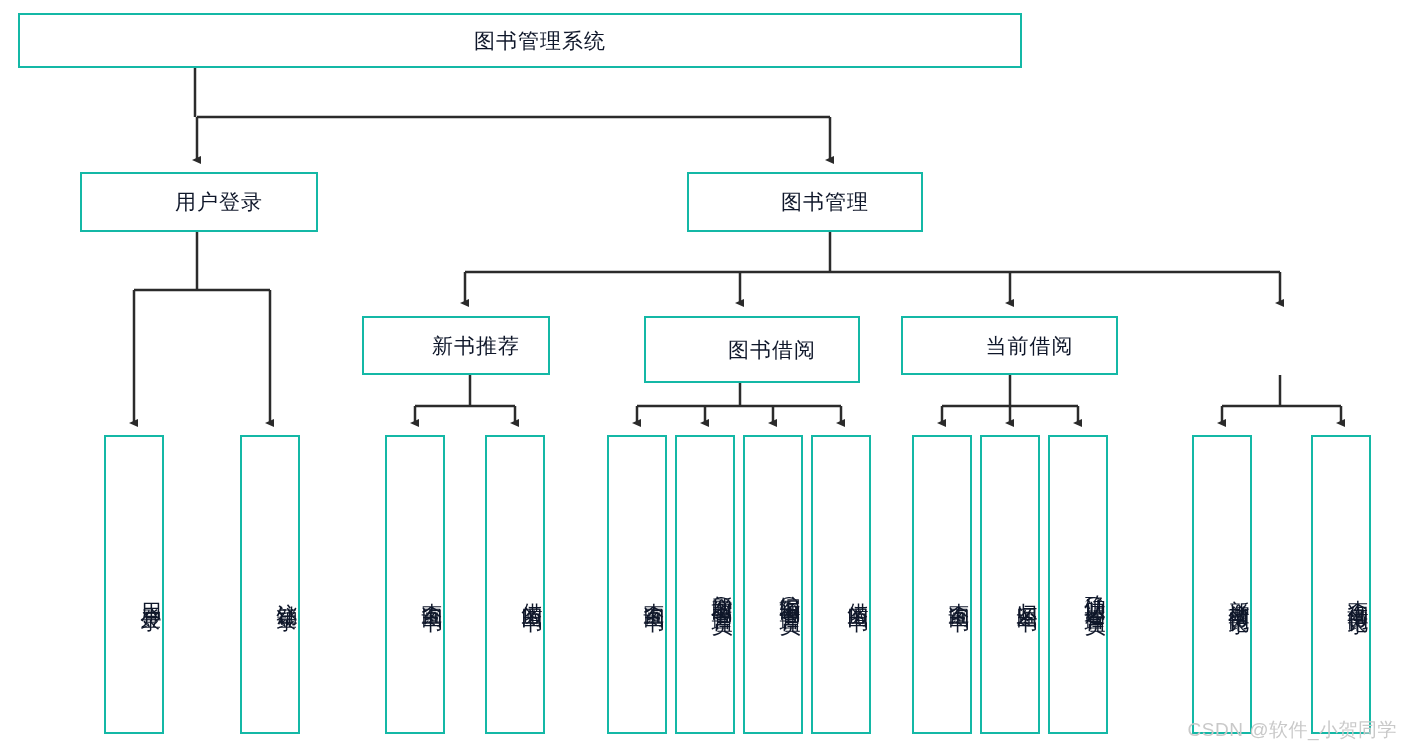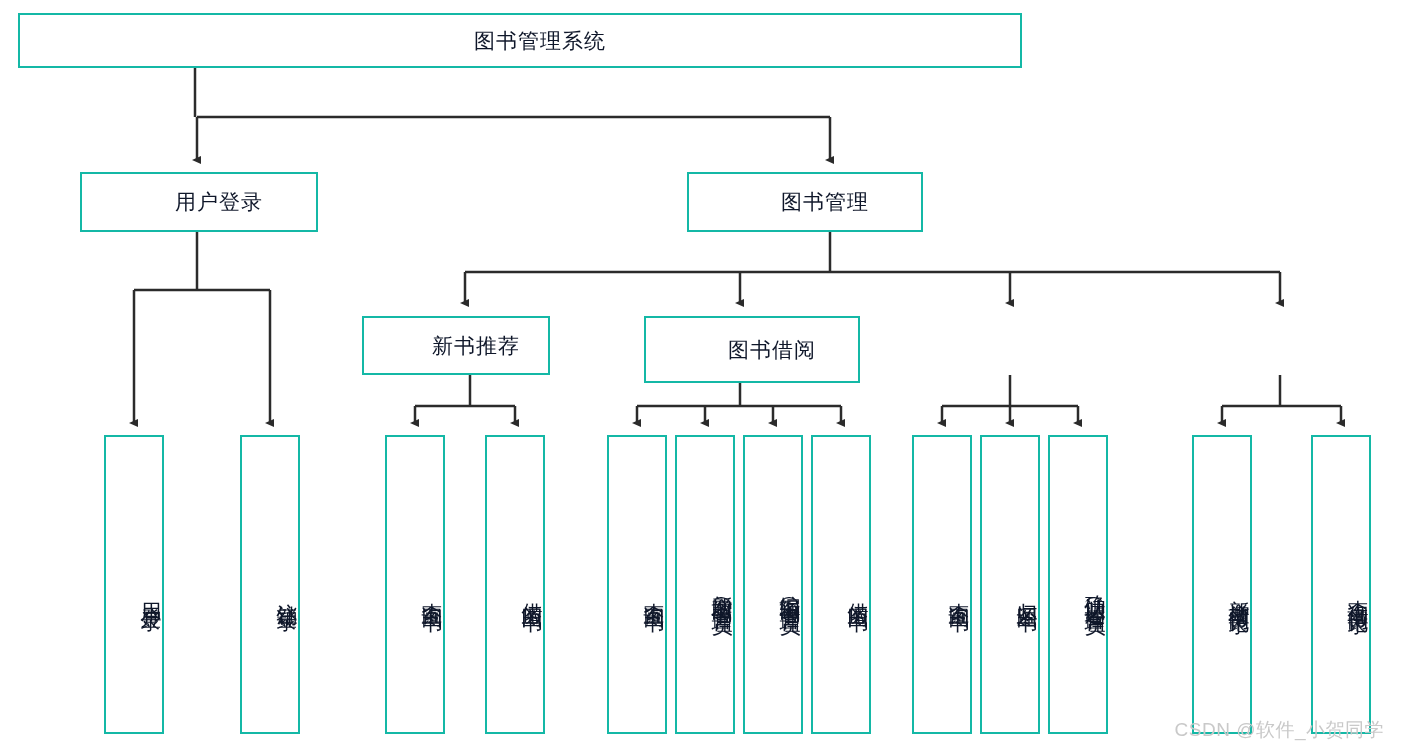--- a/index.html
+++ b/index.html
@@ -49,21 +49,21 @@
     padding-top: 14px;
     align-items: flex-start;
     justify-content: center;
   }
   .node-label {
     display: block;
     white-space: pre-line;
   }
   .watermark {
     position: absolute;
-    right: 21px;
+    right: 8px;
     bottom: 4px;
     font-size: 19px;
     color: #c9c9c9;
     letter-spacing: 0.5px;
     user-select: none;
     white-space: nowrap;
   }
 </style>
 </head>
 <body>
@@ -133,20 +133,23 @@
   </div>
 
   <div class="node horizontal" style="left:362px; top:316px; width:188px; height:59px;">
     <span class="node-label">新书推荐</span>
   </div>
 
   <div class="node horizontal" style="left:632px; top:316px; width:216px; height:67px;margin-left:12px;">
     <span class="node-label">图书借阅</span>
   </div>
 
+  <div class="node horizontal" style="left:901px; top:316px; width:217px; height:59px;">
+    <span class="node-label">当前借阅</span>
+  </div>
 
 
   <div class="node vertical" style="left:104px; top:435px; width:60px; height:299px;">
     <span class="node-label">用户登录</span>
   </div>
 
   <div class="node vertical" style="left:240px; top:435px; width:60px; height:299px;">
     <span class="node-label">注销登录</span>
   </div>
 

